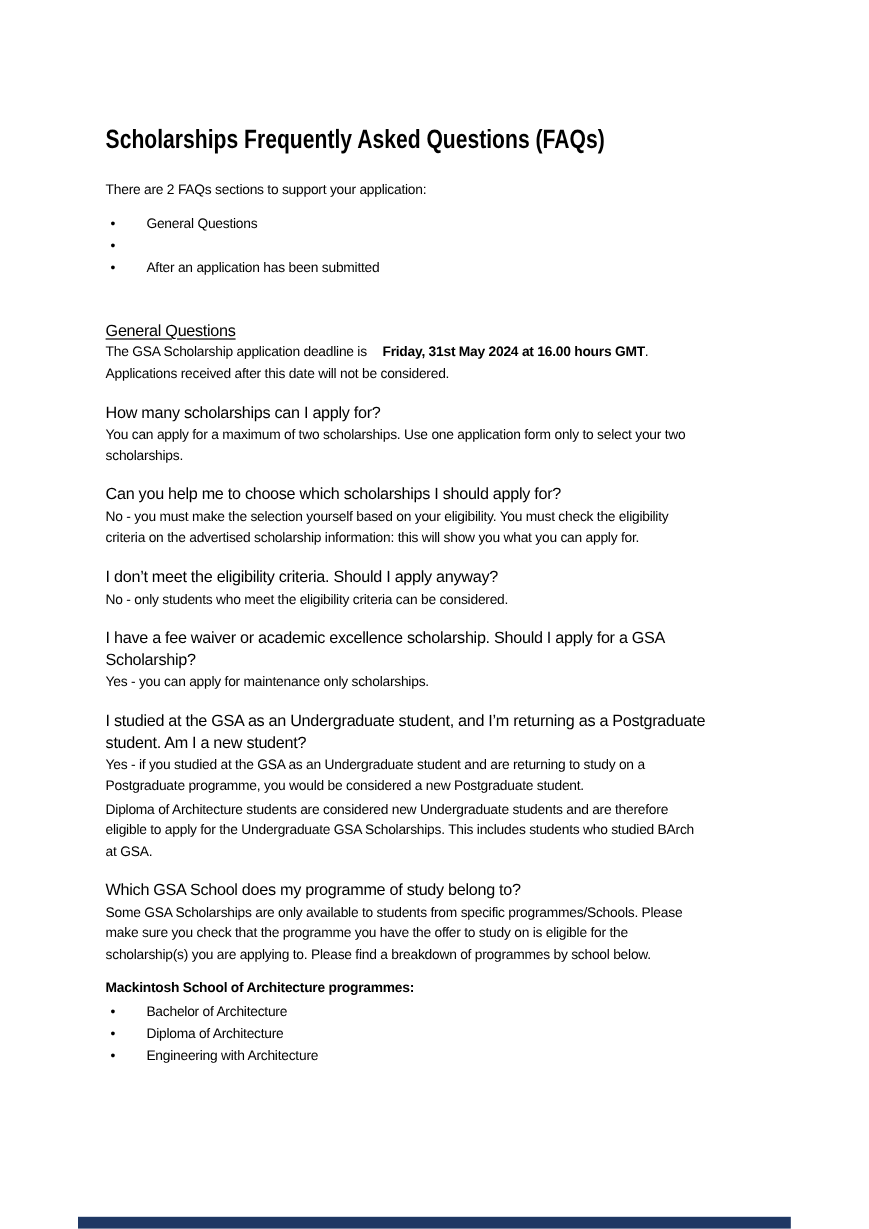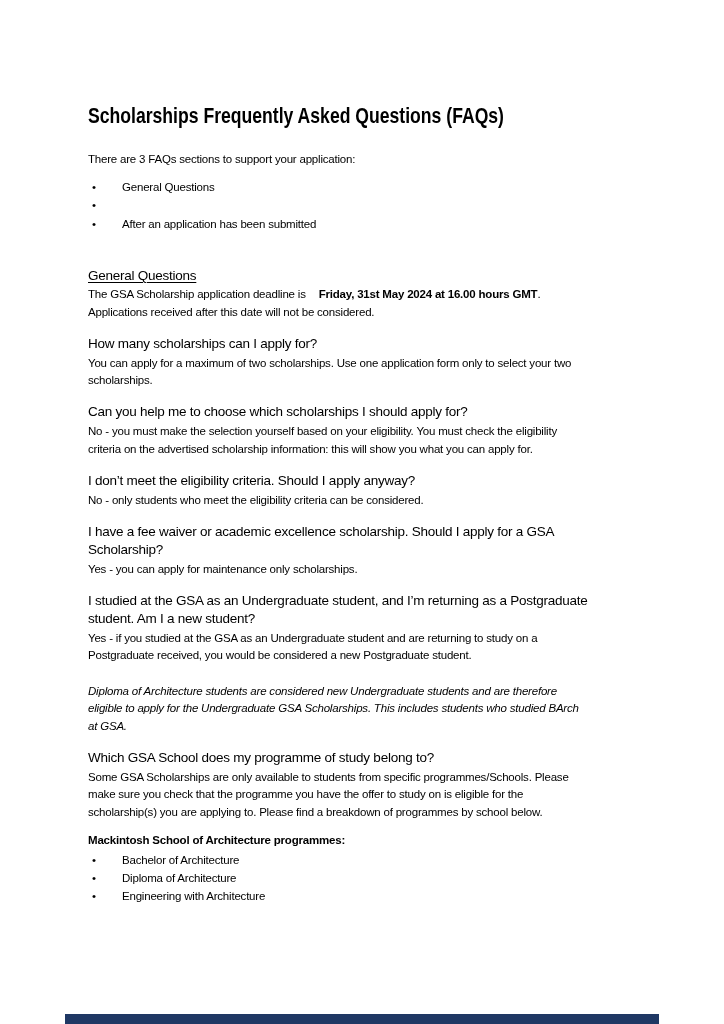--- a/index.html
+++ b/index.html
@@ -70,21 +70,21 @@
   }
   .faq-q.first { margin-top: 4px; }
   .body-p {
     margin: 2px 0 0 0;
     font-size: 11.5px;
     letter-spacing: -0.2px;
     line-height: 17.5px;
     white-space: pre-line;
     max-width: 600px;
   }
-  .body-p.spaced { margin-top: 18px; font-style: italic; }
+  .body-p.spaced { margin-top: 2px; }
   .body-p strong { font-weight: bold; padding-left: 10px; }
   .sub-heading {
     margin: 11px 0 0 0;
     font-size: 11.5px;
     font-weight: bold;
     letter-spacing: -0.2px;
     line-height: 17.5px;
   }
   .prog-list { margin-top: 1px; }
   .prog-list .bullet-row { line-height: 18px; }
@@ -97,21 +97,21 @@
   }
 </style>
 </head>
 <body>
 
 <div class="page">
   <div class="content">
 
     <h1 class="doc-title">Scholarships Frequently Asked Questions (FAQs)</h1>
 
-    <p class="intro">There are 3 FAQs sections to support your application:</p>
+    <p class="intro">There are 2 FAQs sections to support your application:</p>
 
     <div class="bullet-list">
       <div class="bullet-row">
         <span class="bullet">•</span>
         <span>General Questions</span>
       </div>
       <div class="bullet-row">
         <span class="bullet">•</span>
       </div>
       <div class="bullet-row">
@@ -136,21 +136,21 @@
     <p class="faq-q">I don’t meet the eligibility criteria. Should I apply anyway?</p>
     <p class="body-p">No - only students who meet the eligibility criteria can be considered.</p>
 
     <p class="faq-q">I have a fee waiver or academic excellence scholarship. Should I apply for a GSA
 Scholarship?</p>
     <p class="body-p">Yes - you can apply for maintenance only scholarships.</p>
 
     <p class="faq-q">I studied at the GSA as an Undergraduate student, and I’m returning as a Postgraduate
 student. Am I a new student?</p>
     <p class="body-p">Yes - if you studied at the GSA as an Undergraduate student and are returning to study on a
-Postgraduate received, you would be considered a new Postgraduate student.</p>
+Postgraduate programme, you would be considered a new Postgraduate student.</p>
     <p class="body-p spaced">Diploma of Architecture students are considered new Undergraduate students and are therefore
 eligible to apply for the Undergraduate GSA Scholarships. This includes students who studied BArch
 at GSA.</p>
 
     <p class="faq-q">Which GSA School does my programme of study belong to?</p>
     <p class="body-p">Some GSA Scholarships are only available to students from specific programmes/Schools. Please
 make sure you check that the programme you have the offer to study on is eligible for the
 scholarship(s) you are applying to. Please find a breakdown of programmes by school below.</p>
 
     <p class="sub-heading">Mackintosh School of Architecture programmes:</p>

